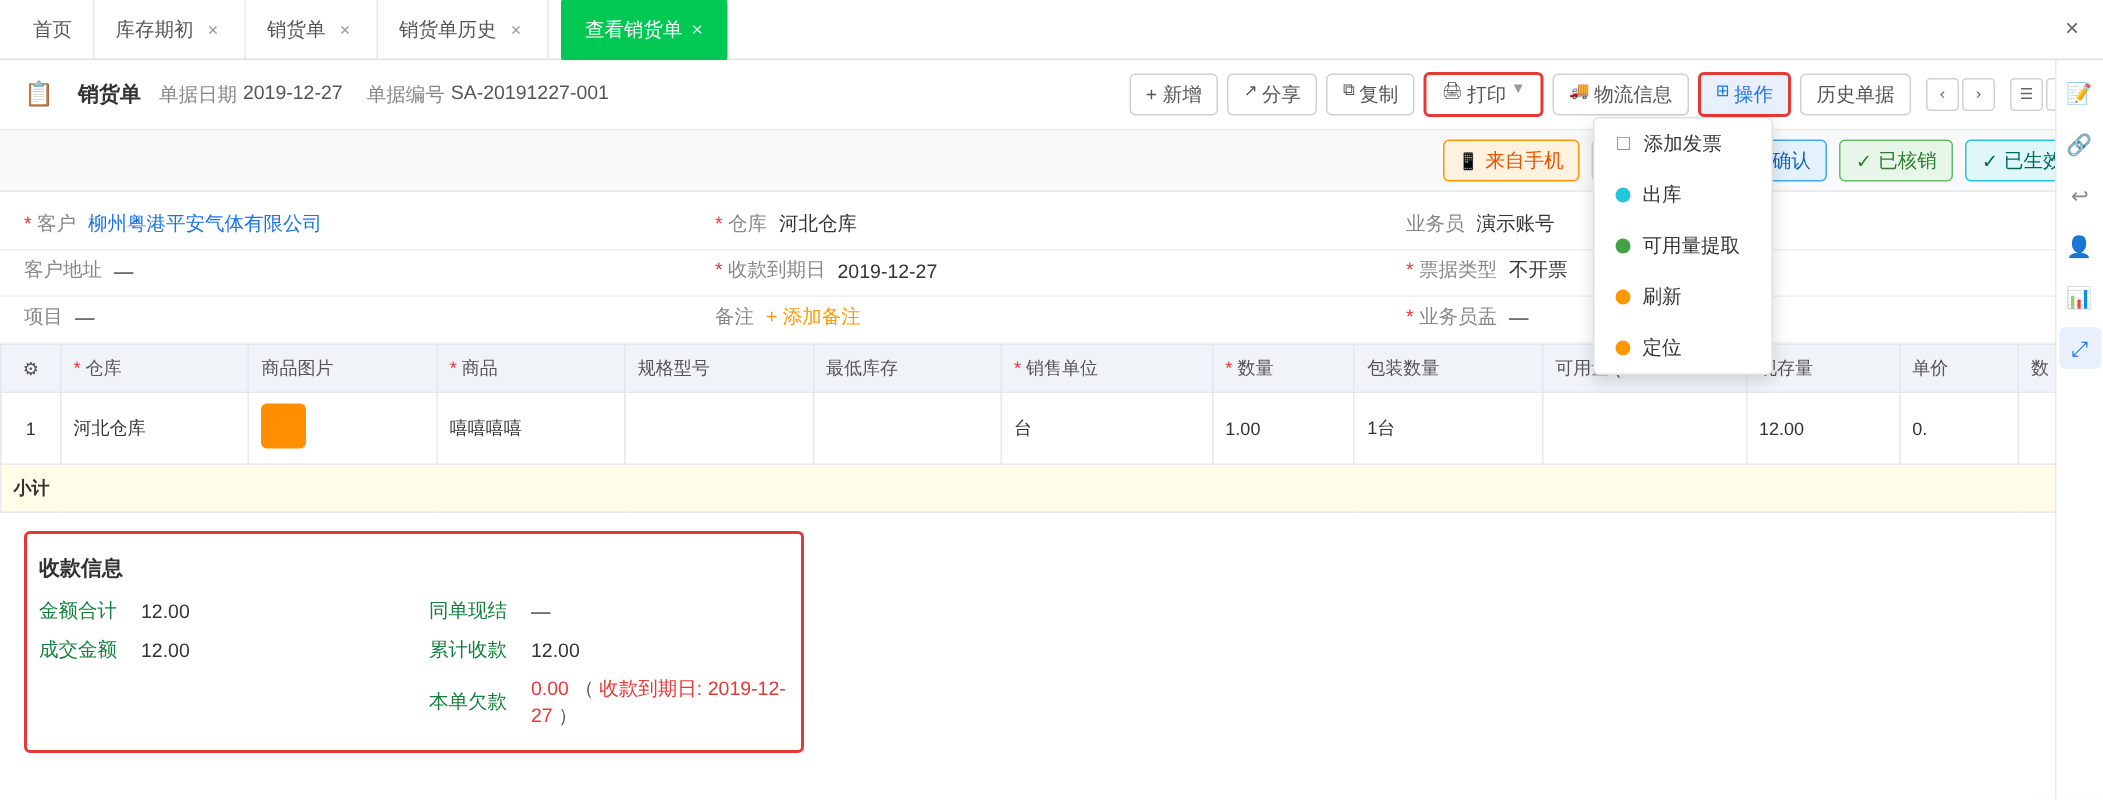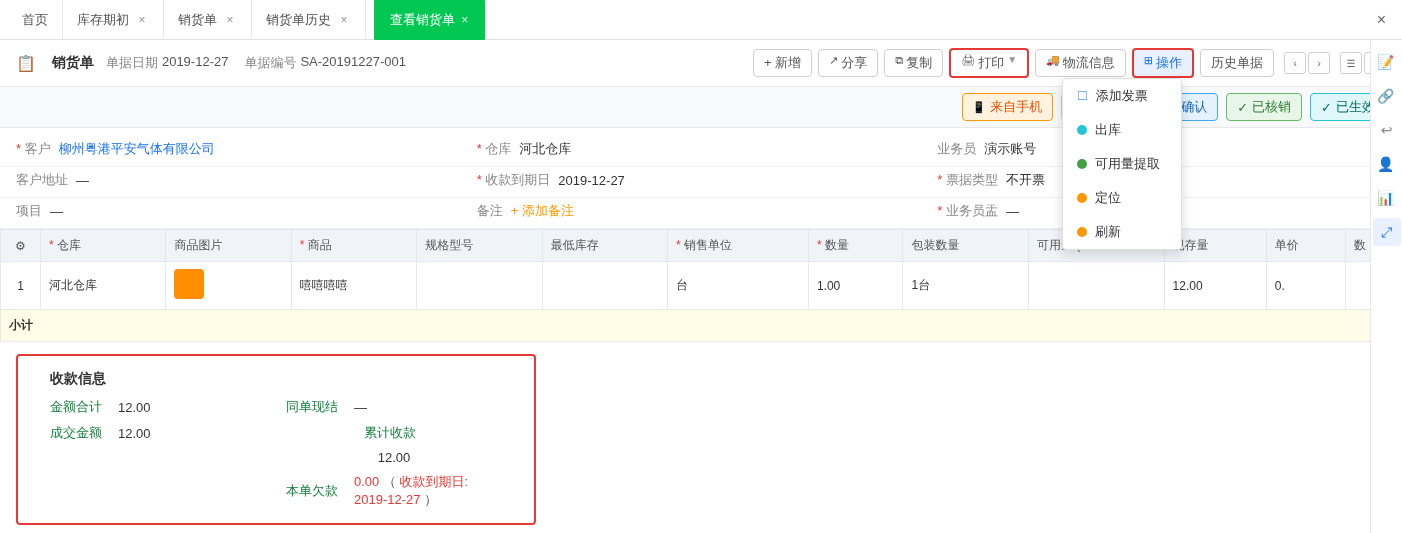--- a/index.html
+++ b/index.html
@@ -90,21 +90,21 @@
     }
     .data-table tr.subtotal td { background: #fffde7; font-weight: bold; }
     .table-container { overflow-x: auto; }
     .product-thumb {
       width: 30px; height: 30px; background: #ff8f00;
       border-radius: 4px; display: inline-block;
     }
 
     
     .summary-section {
-      border: 2px solid #e53935; margin: 12px 16px; padding: 14px 32px;
+      border: 2px solid #e53935; margin: 12px 16px; padding: 14px 8px;
       border-radius: 4px; background: #fff; max-width: 520px;
     }
     .summary-title { font-weight: 600; font-size: 14px; color: #333; margin-bottom: 10px; }
     .summary-grid { display: grid; grid-template-columns: 1fr 1fr; gap: 6px 20px; }
     .summary-row { display: flex; align-items: center; gap: 8px; }
     .summary-label { color: #15803d; white-space: nowrap; min-width: 60px; }
     .summary-value { color: #333; font-weight: 500; }
     .summary-value.red { color: #e53935; }
 
     
@@ -367,21 +367,21 @@
             <div class="summary-row" style="margin-top:8px;">
               <span class="summary-label">成交金额</span>
               <span class="summary-value">12.00</span>
             </div>
           </div>
           <div>
             <div class="summary-row">
               <span class="summary-label">同单现结</span>
               <span class="summary-value">—</span>
             </div>
-            <div class="summary-row" style="margin-top:8px;flex-direction:column;">
+            <div class="summary-row" style="margin-top:8px;">
               <span class="summary-label">累计收款</span>
               <span class="summary-value">12.00</span>
             </div>
             <div class="summary-row" style="margin-top:8px;">
               <span class="summary-label">本单欠款</span>
               <span class="summary-value red">
                 <span>0.00</span>
                 <span style="color:#555; font-weight:normal;"> （</span>
                 <span>收款到期日:</span>
                 <span style="color:#e53935;">2019-12-27</span>
@@ -412,21 +412,21 @@
     <div class="dropdown-item">
       <span class="dot dot-teal"></span>
       <span>出库</span>
     </div>
     <div class="dropdown-item">
       <span class="dot dot-green"></span>
       <span>可用量提取</span>
     </div>
     <div class="dropdown-item">
       <span class="dot dot-orange"></span>
-      <span>定位</span>
+      <span>刷新</span>
     </div>
     <div class="dropdown-item">
       <span class="dot dot-orange"></span>
-      <span>刷新</span>
+      <span>定位</span>
     </div>
   </div>
 
 </div>
 
 </body></html>

